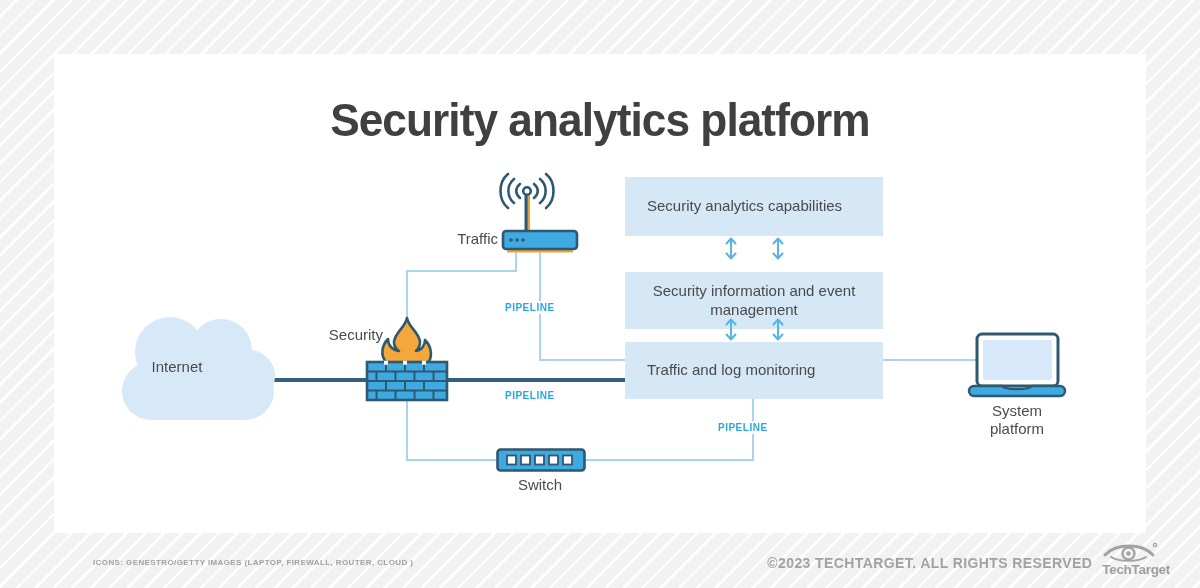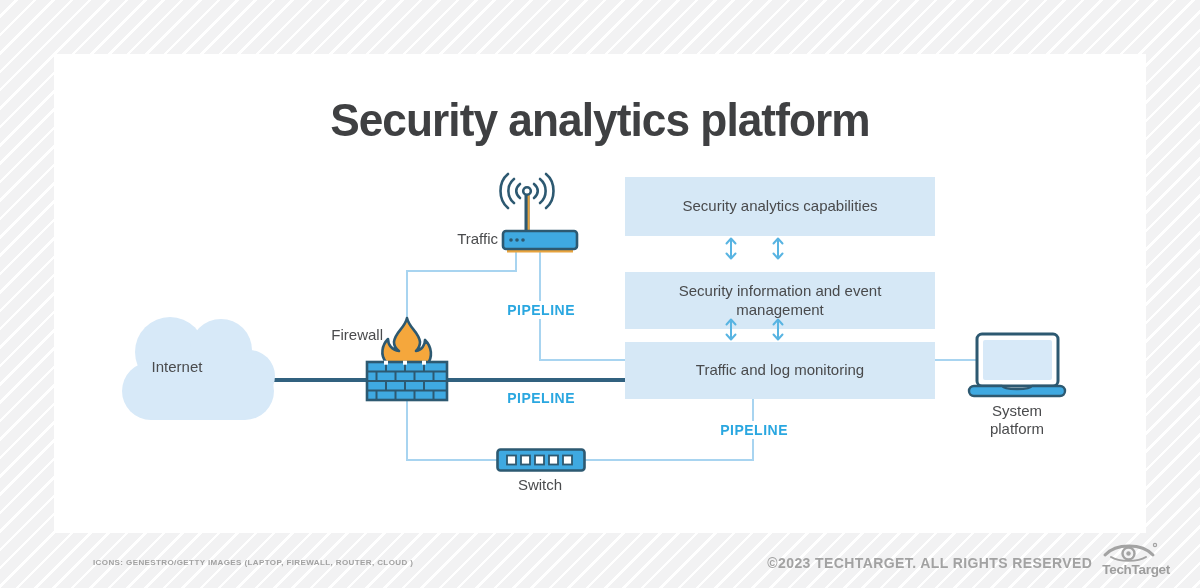--- a/index.html
+++ b/index.html
@@ -18,33 +18,33 @@
     position:absolute; left:0; top:92px; width:1200px; text-align:center;
     font-size:47px; font-weight:700; color:#3f4042; letter-spacing:-1px;
   }
   .title span { display:inline-block; transform:scaleX(0.94); }
 
   .node-label {
     position:absolute; font-size:15px; color:#4a4b4d; line-height:1.2; z-index:4;
   }
 
   .panel {
-    position:absolute; left:625px; width:310px; background:#d6e8f6;
-    display:flex; align-items:center; justify-content:center; text-align:center;
+    position:absolute; left:625px; width:258px; background:#d6e8f6;
+    display:flex; align-items:center; justify-content:flex-start; text-align:center;
     font-size:15px; color:#494a4c; line-height:1.25; z-index:2; padding:12px 22px;
   }
   .panel1 { top:177px; height:59px; }
   .panel2 { top:272px; height:57px; }
   .panel3 { top:342px; height:57px; }
 
   .line { position:absolute; background:#a8d4f0; z-index:1; }
   .darkline { position:absolute; background:#31617f; z-index:1; }
 
   .pipeline {
-    position:absolute; width:70px; text-align:right; font-size:14px; font-weight:700;
+    position:absolute; width:70px; text-align:left; font-size:10px; font-weight:700;
     color:#2aa7e0; letter-spacing:0.5px; z-index:3;
   }
   .pipeline.bg { background:#ffffff; padding:1px 0; }
 
   .icon { position:absolute; z-index:2; }
 
   .arrow { position:absolute; z-index:2; }
 
   .footer-credit {
     position:absolute; left:57px; top:558px; font-size:8px; font-weight:700;
@@ -152,21 +152,21 @@
         <line x1="34.5" y1="74.5" x2="34.5" y2="84"></line>
         <line x1="53.5" y1="74.5" x2="53.5" y2="84"></line>
         <line x1="72.5" y1="74.5" x2="72.5" y2="84"></line>
     </g>
     <g fill="#ffffff">
       <rect x="23" y="44.7" width="4" height="4"></rect>
         <rect x="42" y="44.7" width="4" height="4"></rect>
         <rect x="61" y="44.7" width="4" height="4"></rect>
     </g>
   </svg>
-  <div class="node-label" style="left:305px; top:326px; width:78px; text-align:right;">Firewall</div>
+  <div class="node-label" style="left:305px; top:326px; width:78px; text-align:right;">Security</div>
 
   <svg class="icon" style="left:480px; top:172px;" width="120" height="82" viewBox="0 0 120 82">
     <g stroke="#2d5971" stroke-width="2.6" fill="none" stroke-linecap="round">
       <path d="M40 12 C35 16 35 22 40 26"></path>
       <path d="M34 7 C26.5 13 26.5 25 34 31"></path>
       <path d="M28 2 C18 10 18 28 28 36"></path>
       <path d="M54 12 C59 16 59 22 54 26"></path>
       <path d="M60 7 C67.5 13 67.5 25 60 31"></path>
       <path d="M66 2 C76 10 76 28 66 36"></path>
     </g>

